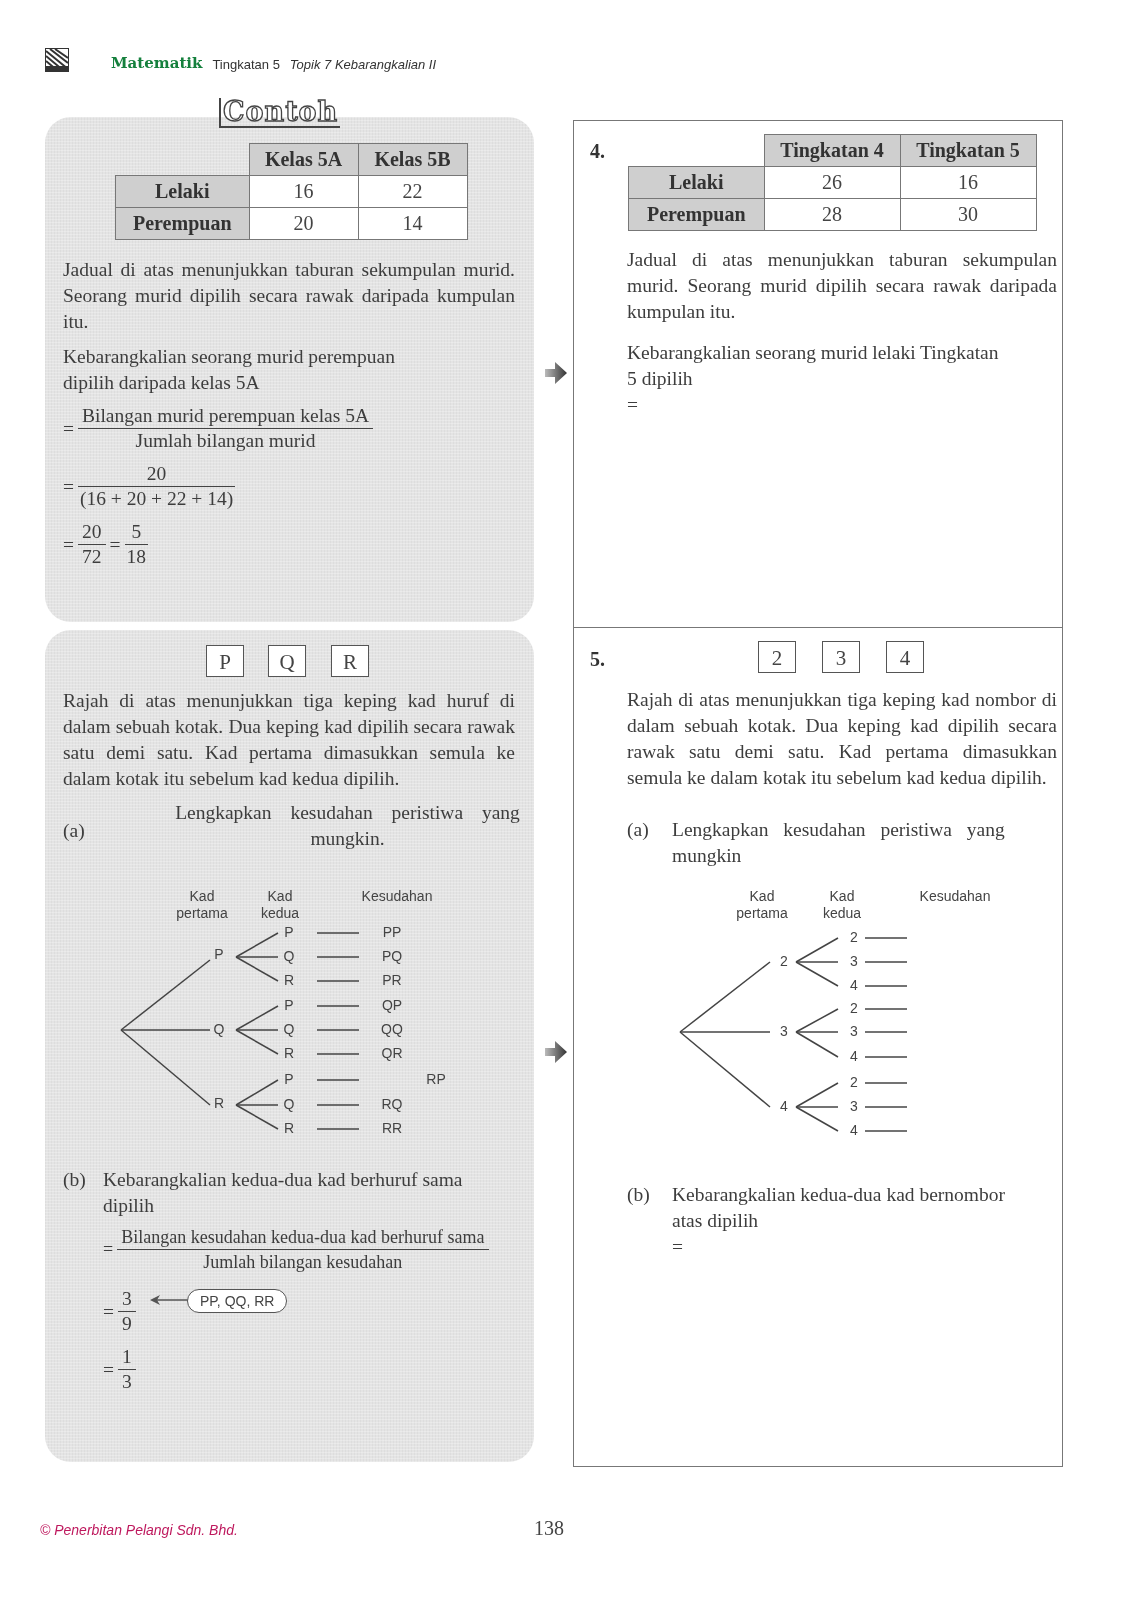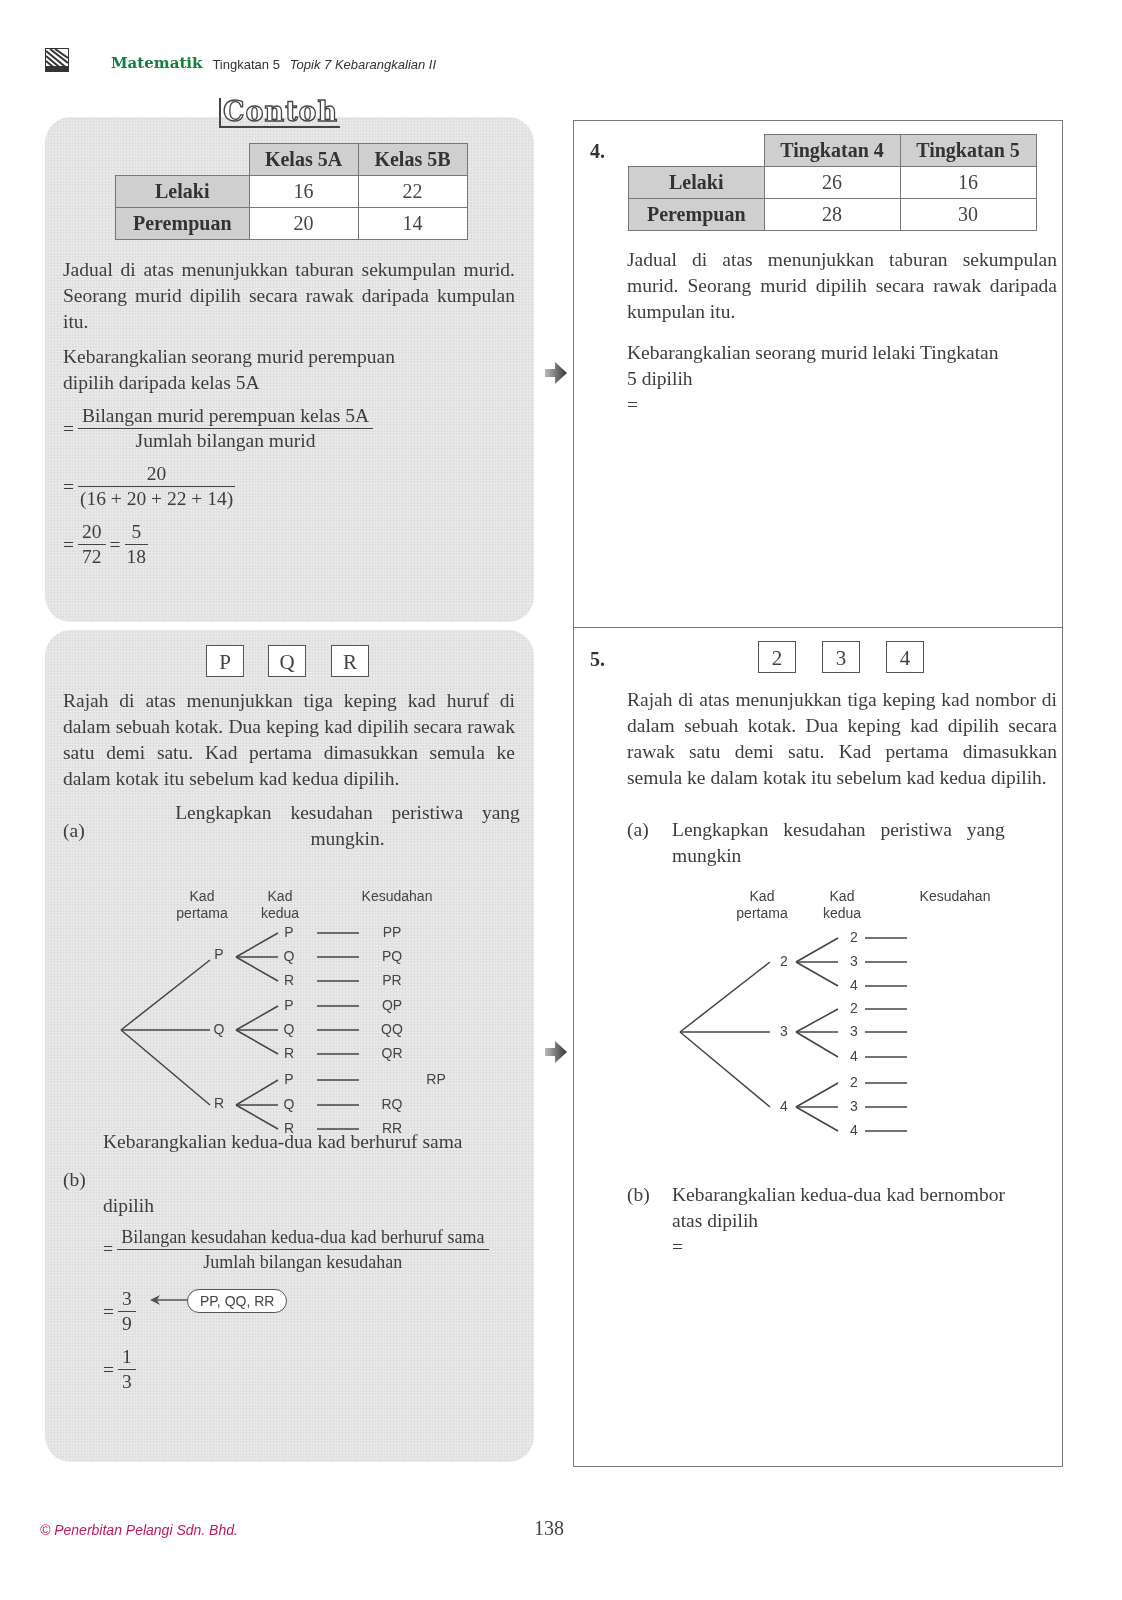--- a/index.html
+++ b/index.html
@@ -191,21 +191,21 @@
   <div class="tree-lbl" style="left:377px; top:972px; width:30px;">PR</div>
   <div class="tree-lbl" style="left:377px; top:997px; width:30px;">QP</div>
   <div class="tree-lbl" style="left:377px; top:1021px; width:30px;">QQ</div>
   <div class="tree-lbl" style="left:377px; top:1045px; width:30px;">QR</div>
   <div class="tree-lbl" style="left:377px; top:1071px; width:30px;margin-left:44px;">RP</div>
   <div class="tree-lbl" style="left:377px; top:1096px; width:30px;">RQ</div>
   <div class="tree-lbl" style="left:377px; top:1120px; width:30px;">RR</div>
 </div>
 
 <div class="line" style="left:63px; top:1167px;">(b)</div>
-<div class="line" style="left:103px; top:1129px;">Kebarangkalian kedua-dua kad berhuruf sama</div>
+<div class="line" style="left:103px; top:1167px;">Kebarangkalian kedua-dua kad berhuruf sama</div>
 <div class="line" style="left:103px; top:1193px;">dipilih</div>
 
 <div class="frac" style="left:103px; top:1225px; font-size:18px;">
   <span class="eq">=</span>
   <span class="fr">
       <span class="num">Bilangan kesudahan kedua-dua kad berhuruf sama</span>
       <span class="den">Jumlah bilangan kesudahan</span>
     </span>
 </div>
 <div class="frac" style="left:103px; top:1287px;">

